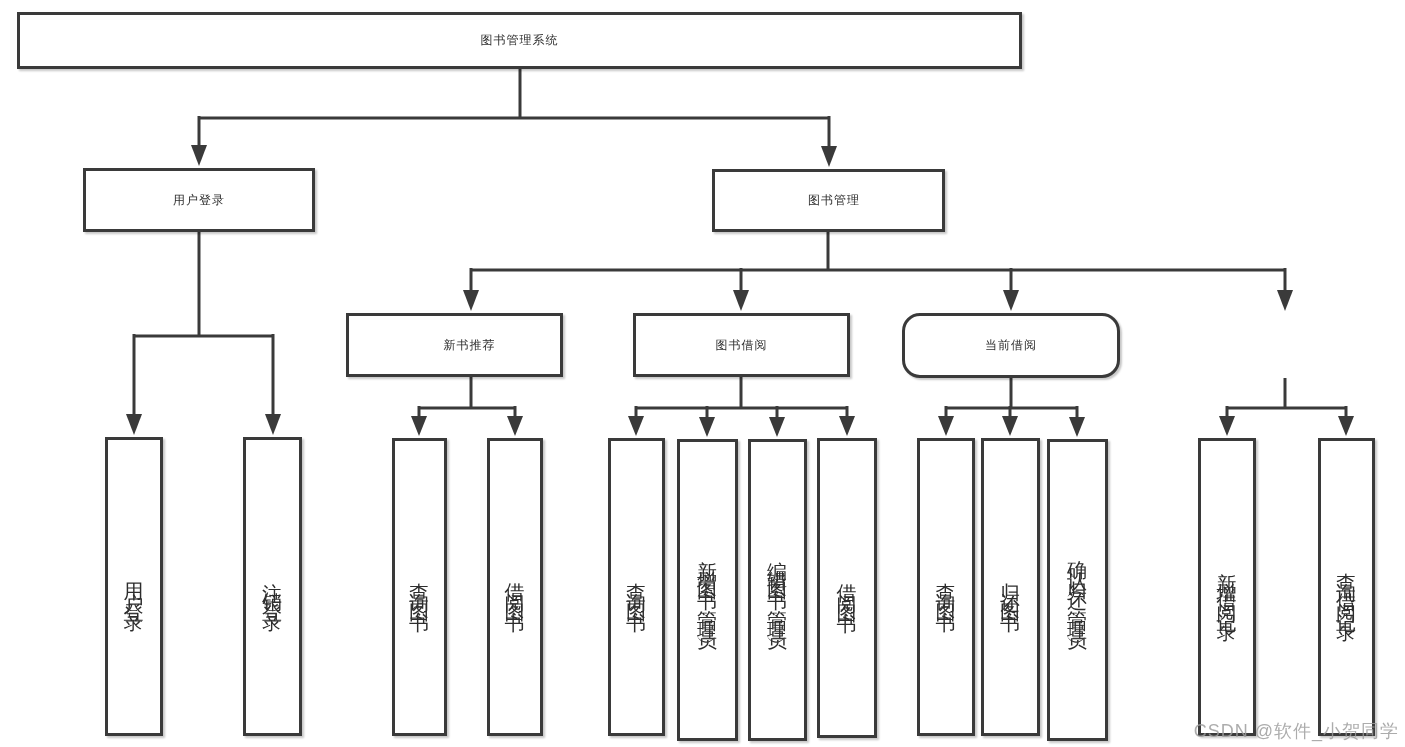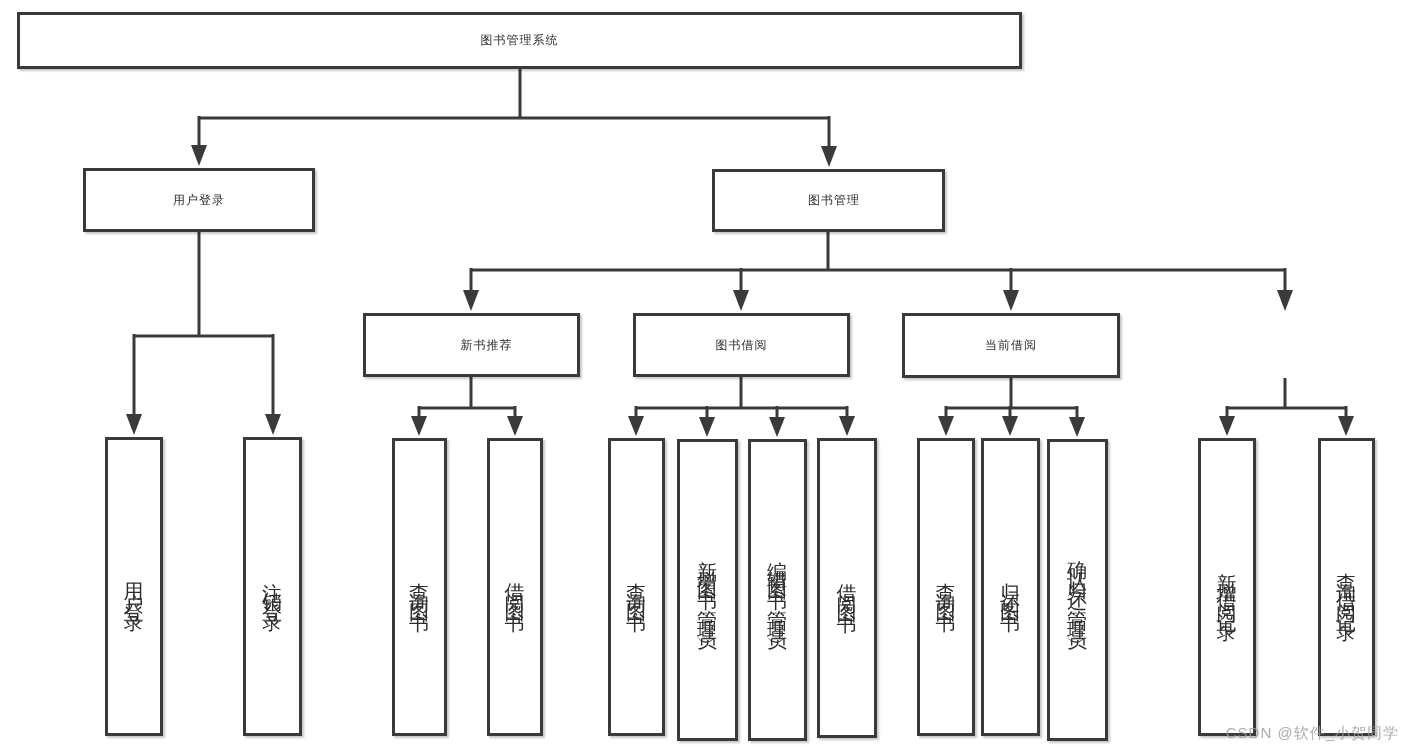--- a/index.html
+++ b/index.html
@@ -38,21 +38,21 @@
     text-orientation: mixed;
     font-size: 20px;
     line-height: 1;
     letter-spacing: 10px;
     white-space: nowrap;
   }
   #watermark {
     position: absolute;
     right: 6px;
     bottom: 4px;
-    font-size: 15px;
+    font-size: 18px;
     color: rgba(158,158,158,0.85);
     letter-spacing: 1px;
     white-space: nowrap;
     z-index: 5;
   }
   line, polyline { stroke: #3a3a3a; stroke-width: 3; fill: none; }
   polygon { fill: #3a3a3a; stroke: none; }
 </style>
 </head>
 <body>
@@ -139,27 +139,27 @@
     <span class="hlbl">图书管理系统</span>
   </div>
 
   <div class="box" style="left:83px; top:168px; width:232px; height:64px;">
     <span class="hlbl">用户登录</span>
   </div>
   <div class="box" style="left:712px; top:169px; width:233px; height:63px;padding-left:11px;">
     <span class="hlbl">图书管理</span>
   </div>
 
-  <div class="box" style="left:363px; top:313px; width:217px; height:64px;padding-left:30px;">
+  <div class="box" style="left:346px; top:313px; width:217px; height:64px;padding-left:30px;">
     <span class="hlbl">新书推荐</span>
   </div>
   <div class="box" style="left:633px; top:313px; width:217px; height:64px;">
     <span class="hlbl">图书借阅</span>
   </div>
-  <div class="box" style="left:902px; top:313px; width:218px; height:65px;">
+  <div class="box" style="left:902px; top:313px; width:218px; height:65px;border-radius:18px;">
     <span class="hlbl">当前借阅</span>
   </div>
 
   <div class="box" style="left:105px; top:437px; width:58px; height:299px;">
     <span class="vlbl">用户登录</span>
   </div>
   <div class="box" style="left:243px; top:437px; width:59px; height:299px;">
     <span class="vlbl">注销登录</span>
   </div>
 

